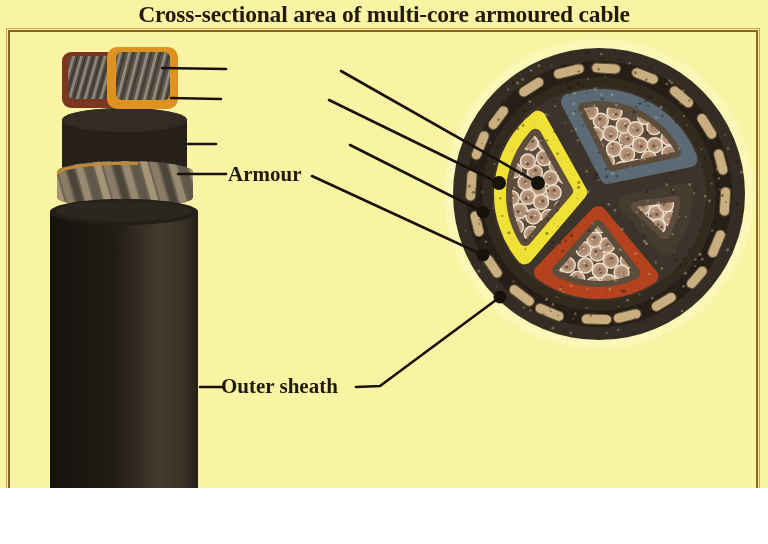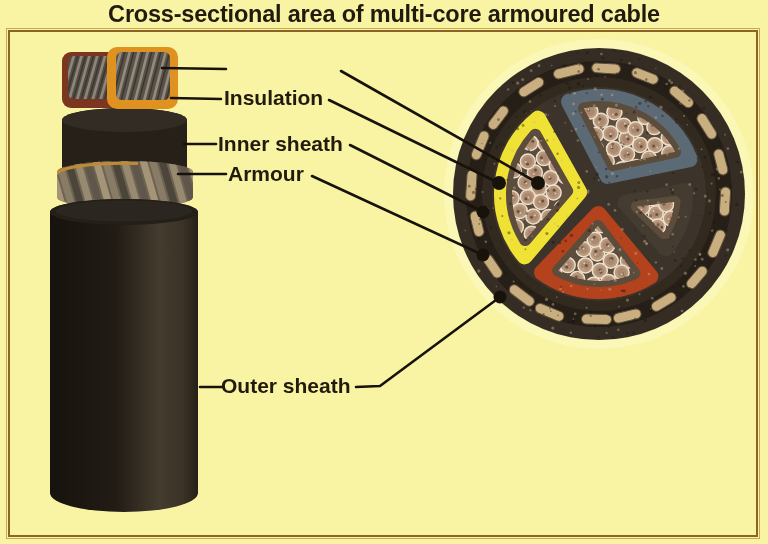--- a/index.html
+++ b/index.html
@@ -1,21 +1,21 @@
 <!DOCTYPE html>
 <html style="--background: #f8f4a3; --frame-border: #8a6524; --text: #211b0e; --leader-line: #17130b; --outer-sheath: #352d24; --armour-dash: #c9ae80; --armour-metal: #a59578; --inner-sheath-fill: #32291f; --filler: #3c332a; --core-insulation-yellow: #f0e135; --core-insulation-blue: #5c6a76; --core-insulation-red: #b4421c; --core-insulation-dark: #453c31; --strand-copper: #b9997f; --side-core-left-insulation: #7c3520; --side-core-right-insulation: #df921f;"><head>
 <meta charset="utf-8">
 <style>
   html,body{margin:0;padding:0;}
   .stage{
     position:relative;
-    width:768px;height:544px;
+    width:768px;height:488px;
     background:var(--background,#f8f4a3);
     overflow:hidden;
-    font-family:Liberation Sans, sans-serif;
+    font-family:Liberation Serif, serif;
   }
   .title{
     position:absolute;left:0;top:1px;width:768px;
     text-align:center;
     font-size:23.5px;font-weight:bold;letter-spacing:-0.2px;
     color:var(--text,#211b0e);
   }
   .frame{
     position:absolute;left:8px;top:30px;width:746px;height:503px;
     border:2px solid var(--frame-border,#8a6524);
@@ -885,18 +885,16 @@
         <line x1="200" y1="387" x2="222" y2="387"></line>
         <polyline points="356,387 380,386 500,297" fill="none"></polyline>
         <circle cx="538" cy="183" r="7" fill="#17130b" stroke="none"></circle>
         <circle cx="499" cy="183" r="7" fill="#17130b" stroke="none"></circle>
         <circle cx="483" cy="212" r="6.5" fill="#17130b" stroke="none"></circle>
         <circle cx="483" cy="255" r="6.5" fill="#17130b" stroke="none"></circle>
         <circle cx="500" cy="297" r="6.5" fill="#17130b" stroke="none"></circle>
       </g>
     </svg>
 
-  <div class="label" style="left:224px;top:86px">Insulation</div>
-  <div class="label" style="left:218px;top:132px">Inner sheath</div>
   <div class="label" style="left:221px;top:374px">Outer sheath</div>
   <div class="label" style="left:228px;top:162px">Armour</div>
 
 </div>
 
 </body></html>

